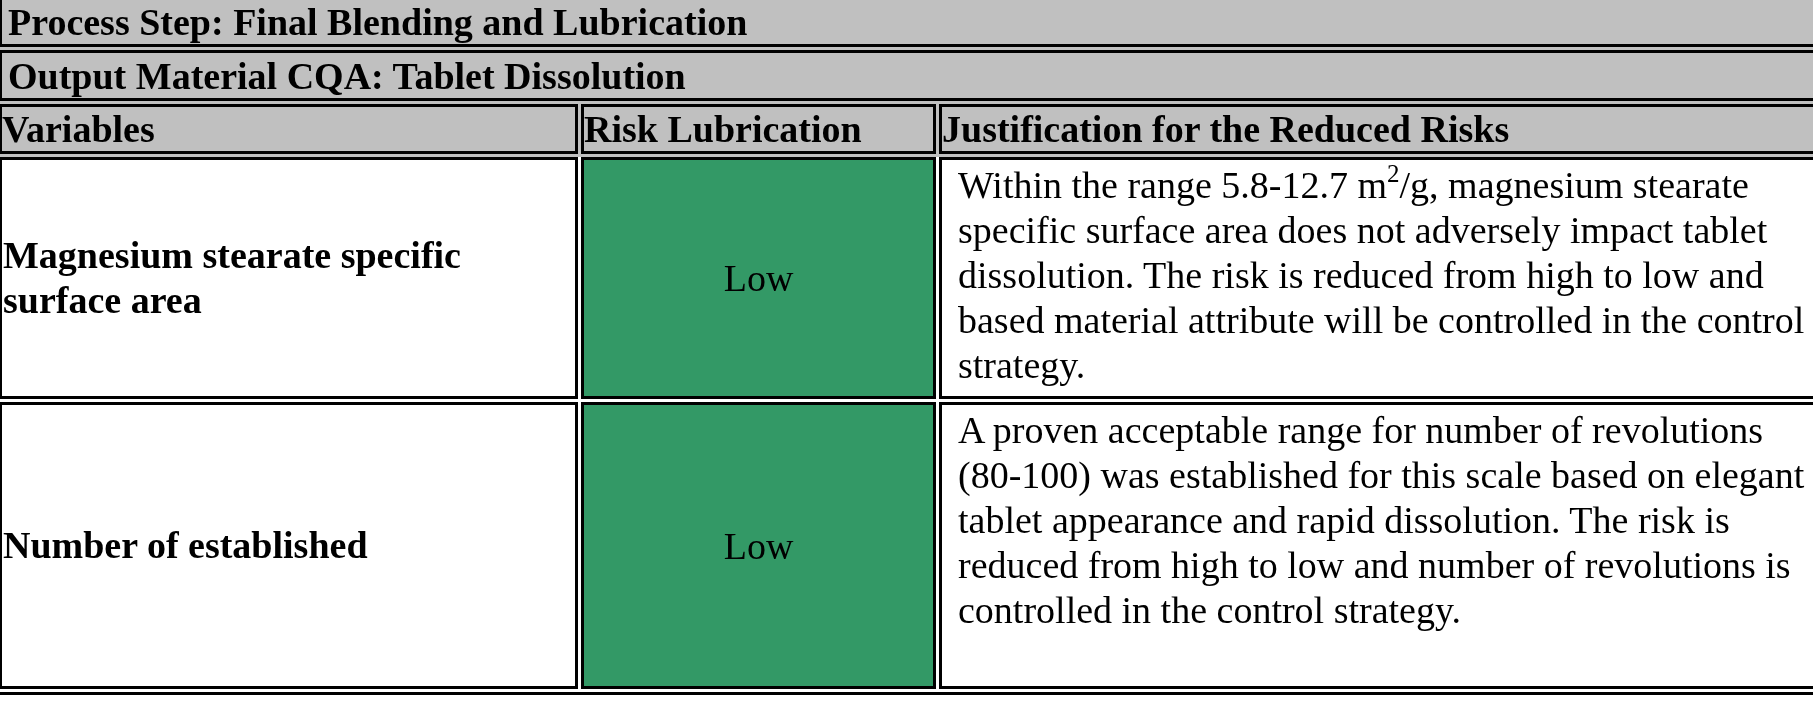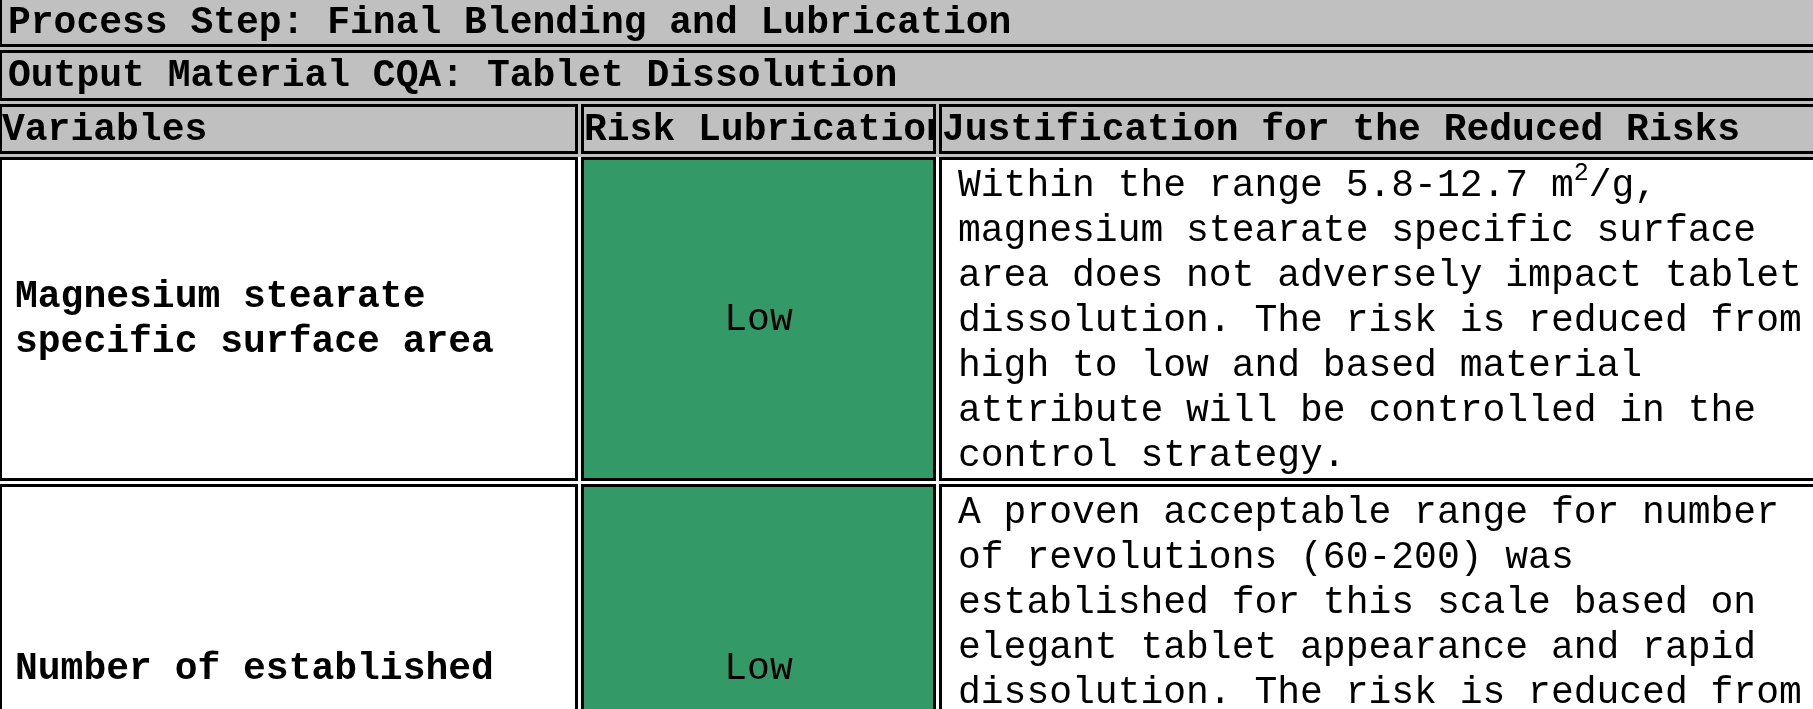--- a/index.html
+++ b/index.html
@@ -7,21 +7,20 @@
   body {
     font-family: "Liberation Serif", "DejaVu Serif", serif;
     color: #000000;
   }
   .page {
     position: relative;
     width: 1813px;
     height: 709px;
     overflow: hidden;
     background: #ffffff;
-    font-family: Liberation Mono, monospace;
   }
   table.risk-table {
     position: absolute;
     top: -9px;
     left: -7px;
     width: 1838px;
     table-layout: fixed;
     border-collapse: separate;
     border-spacing: 3px;
     border: 3px solid #000000;
@@ -49,21 +48,21 @@
     font-size: 38px;
     vertical-align: middle;
     white-space: nowrap;
   }
   .variable-cell {
     background: #ffffff;
     font-weight: bold;
     font-size: 38px;
     line-height: 45px;
     vertical-align: middle;
-    padding-left: 13px;
+    padding-left: 1px;
   }
   .risk-cell {
     font-size: 38px;
     text-align: center;
     vertical-align: middle;
   }
   .justification-cell {
     background: #ffffff;
     font-size: 38px;
     line-height: 45px;
@@ -108,18 +107,18 @@
         <td class="justification-cell">
           <span>Within the range 5.8-12.7 m</span><sup>2</sup><span>/g, magnesium stearate specific surface area does not adversely impact tablet dissolution. The risk is reduced from high to low and based material attribute will be controlled in the control strategy.</span>
         </td>
       </tr>
       <tr class="row-var-2">
         <td class="variable-cell">Number of established</td>
         <td class="risk-cell" style="background-color: rgb(51, 153, 102);">
           <span>Low</span>
         </td>
         <td class="justification-cell">
-          <span>A proven acceptable range for number of revolutions (60-200) was established for this scale based on elegant tablet appearance and rapid dissolution. The risk is reduced from high to low and number of revolutions is controlled in the control strategy.</span><sup></sup><span></span>
+          <span>A proven acceptable range for number of revolutions (80-100) was established for this scale based on elegant tablet appearance and rapid dissolution. The risk is reduced from high to low and number of revolutions is controlled in the control strategy.</span><sup></sup><span></span>
         </td>
       </tr>
     </tbody>
   </table>
 </div>
 
 </body></html>

